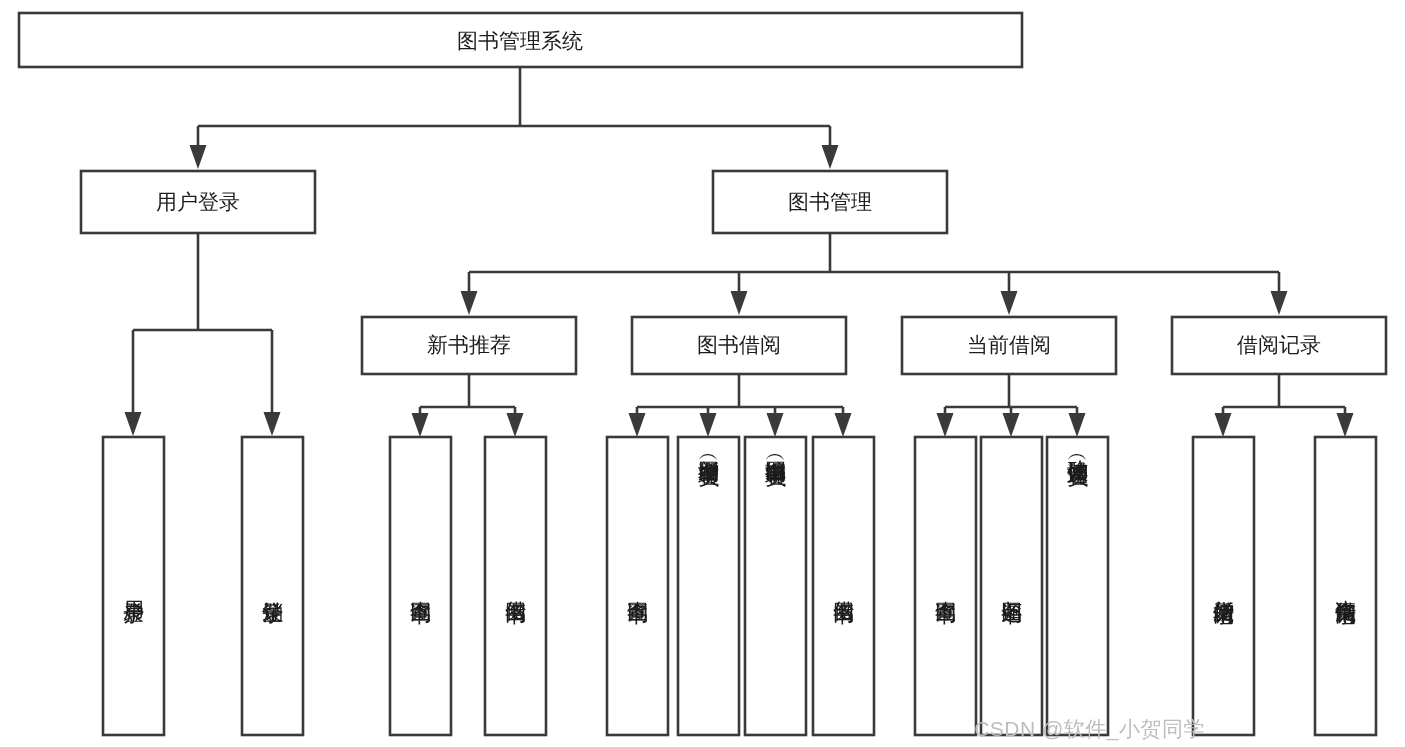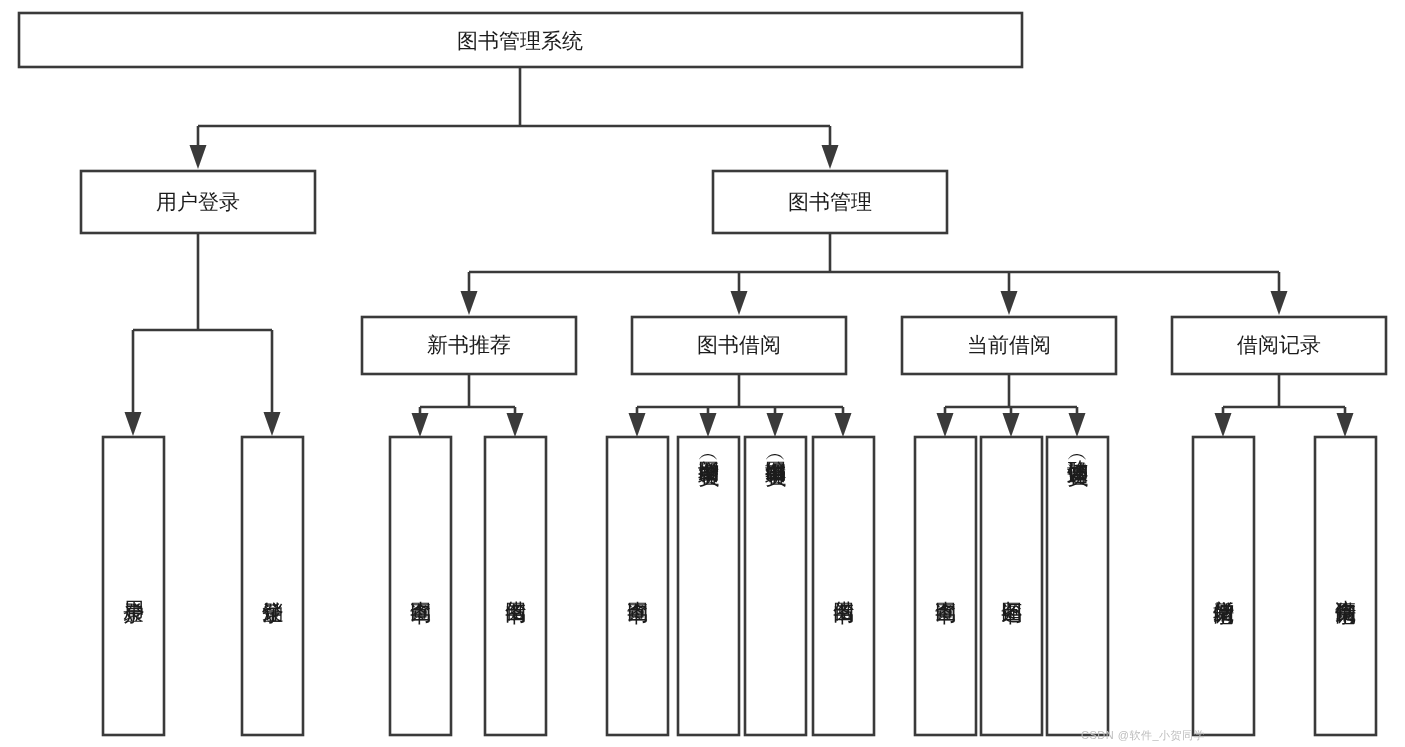--- a/index.html
+++ b/index.html
@@ -59,21 +59,21 @@
     letter-spacing: 1px;
     text-align: center;
     white-space: nowrap;
     pointer-events: none;
   }
   .watermark {
     position: absolute;
     right: 8px;
     bottom: 4px;
     font-family: "Liberation Sans", "DejaVu Sans", sans-serif;
-    font-size: 11px;
+    font-size: 21px;
     color: #bdbdbd;
     white-space: nowrap;
     letter-spacing: 0.5px;
   }
 </style>
 </head>
 <body>
 
 <div id="diagram-root">
 

